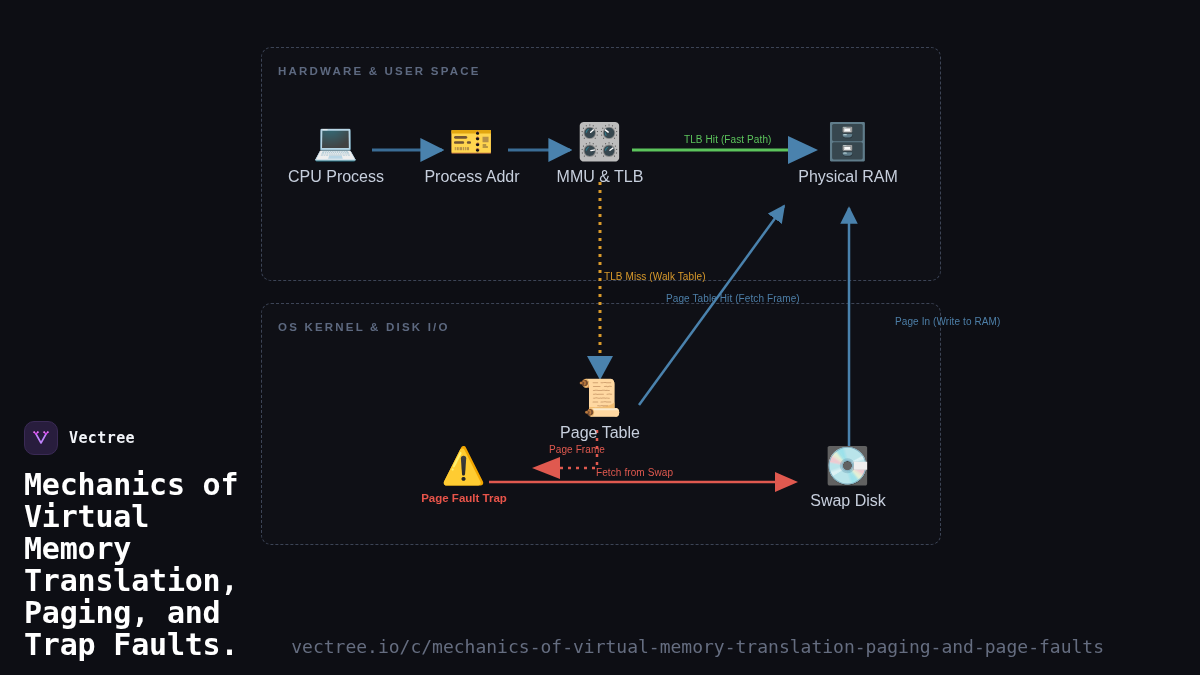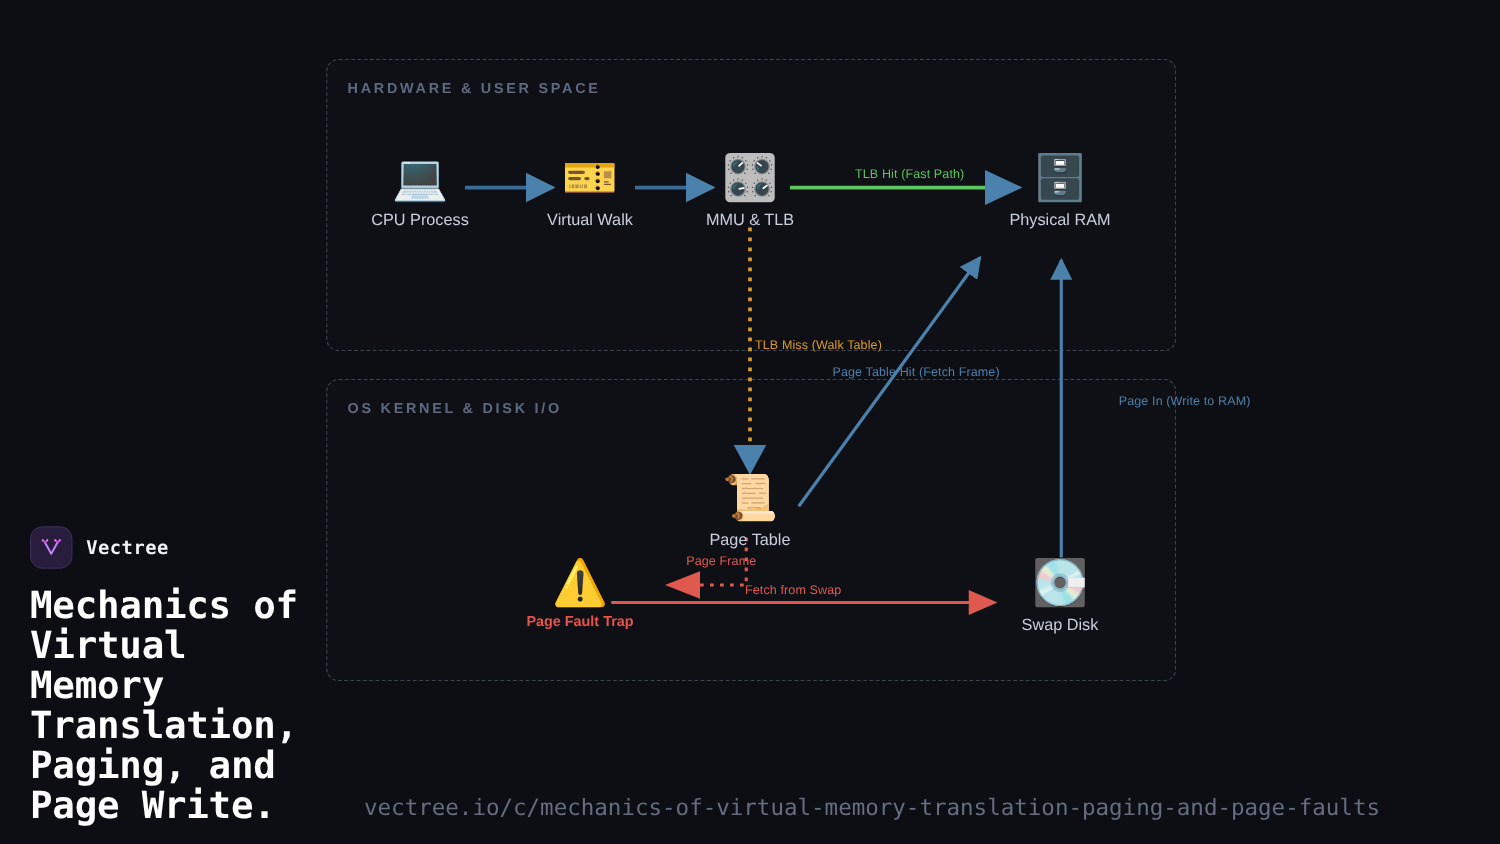--- a/index.html
+++ b/index.html
@@ -52,21 +52,21 @@
   }
   .node .glyph {
     font-size: 36px;
     line-height: 44px;
     display: block;
     height: 44px;
   }
   .node .caption {
     display: block;
     margin-top: 5px;
-    font-size: 13px;
+    font-size: 16px;
     color: #c7cfdd;
     white-space: nowrap;
   }
   .node.alert .caption {
     color: #e8544a;
     font-weight: bold;
     font-size: 11.5px;
   }
 
   #n-cpu   { left: 336px; top: 104px; }
@@ -227,21 +227,21 @@
   <span class="edge-label lbl-red" id="lbl-pagemiss">Page Frame</span>
   <span class="edge-label lbl-red" id="lbl-fetchswap">Fetch from Swap</span>
 
   <div class="node" id="n-cpu">
     <span class="glyph">💻</span>
     <span class="caption">CPU Process</span>
   </div>
 
   <div class="node" id="n-vaddr">
     <span class="glyph">🎫</span>
-    <span class="caption">Virtual Walk</span>
+    <span class="caption">Process Addr</span>
   </div>
 
   <div class="node" id="n-mmu">
     <span class="glyph">🎛️</span>
     <span class="caption">MMU &amp; TLB</span>
   </div>
 
   <div class="node" id="n-ram">
     <span class="glyph">🗄️</span>
     <span class="caption">Physical RAM</span>
@@ -275,16 +275,16 @@
         <circle cx="13.2" cy="4.2" r="0.9" fill="#e879f9"></circle>
         <circle cx="16.8" cy="4.2" r="0.9" fill="#e879f9"></circle>
       </svg>
     </div>
     <span id="brand-name">Vectree</span>
   </div>
 
   <div id="title-row">
     <h1 id="page-title">Mechanics of Virtual
 Memory Translation,
-Paging, and Page Write.</h1>
+Paging, and Trap Faults.</h1>
     <span id="page-url">vectree.io/c/mechanics-of-virtual-memory-translation-paging-and-page-faults</span>
   </div>
 </div>
 
 </body></html>

